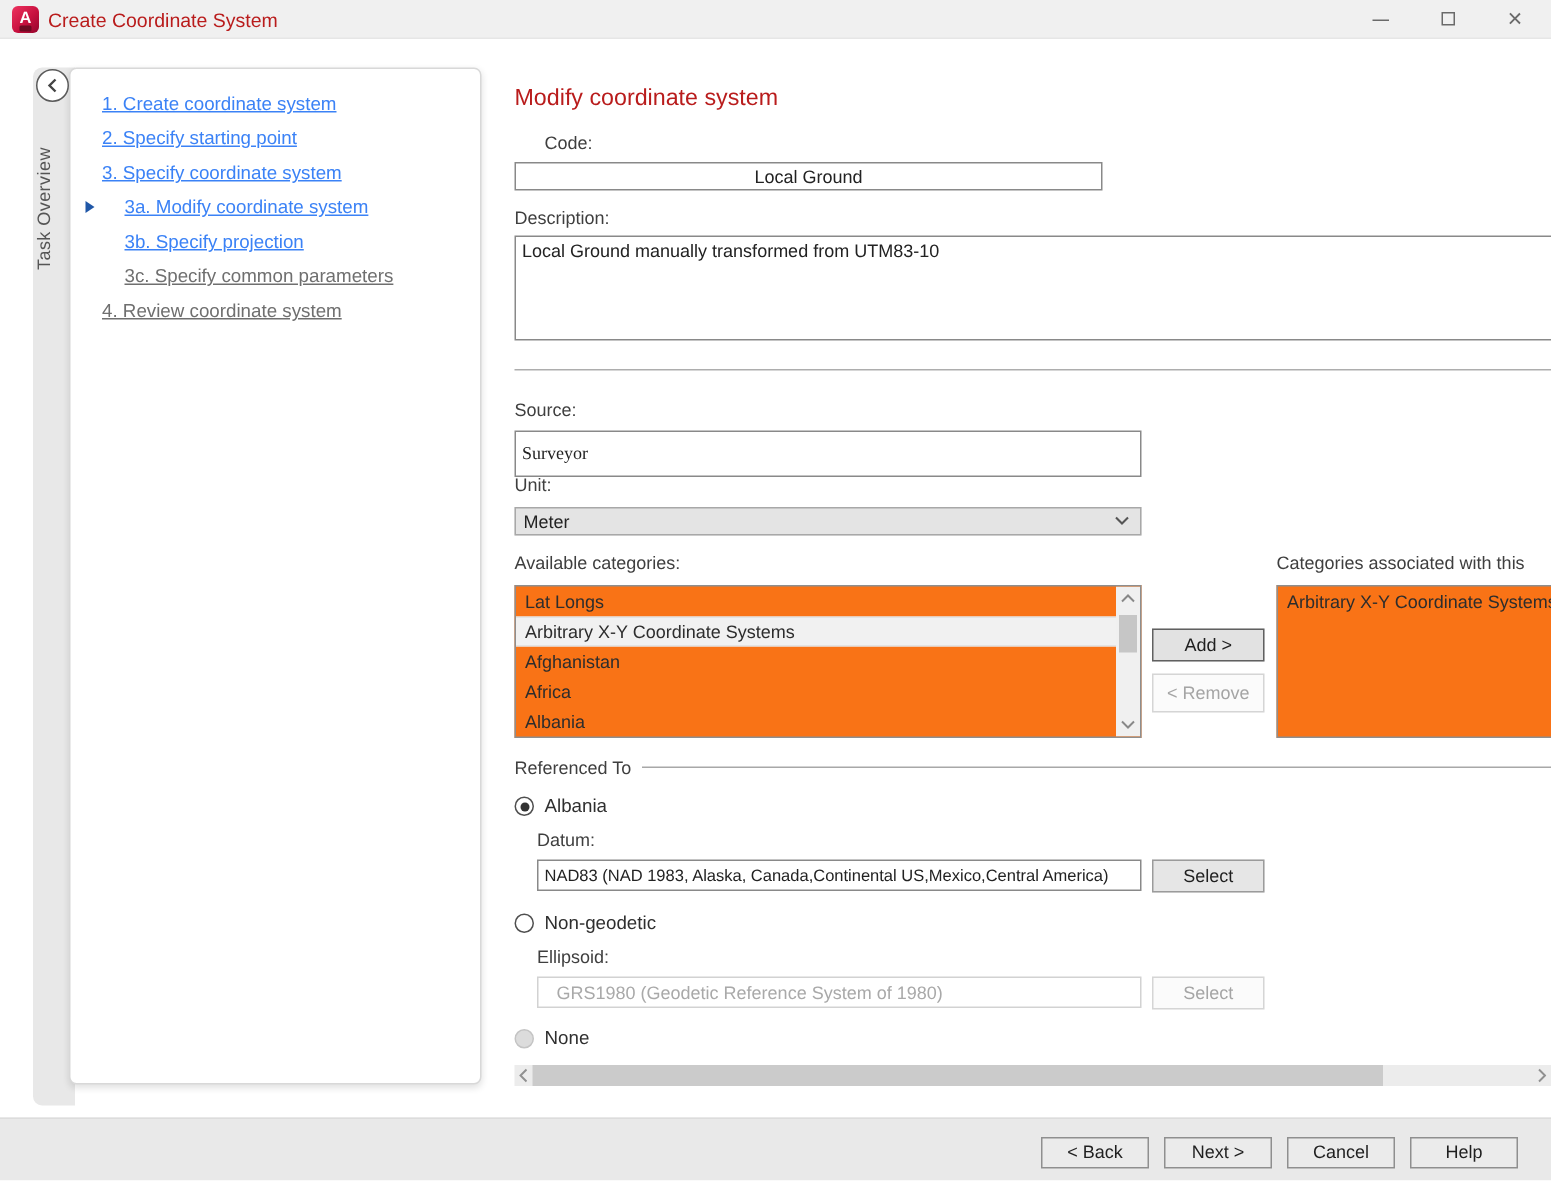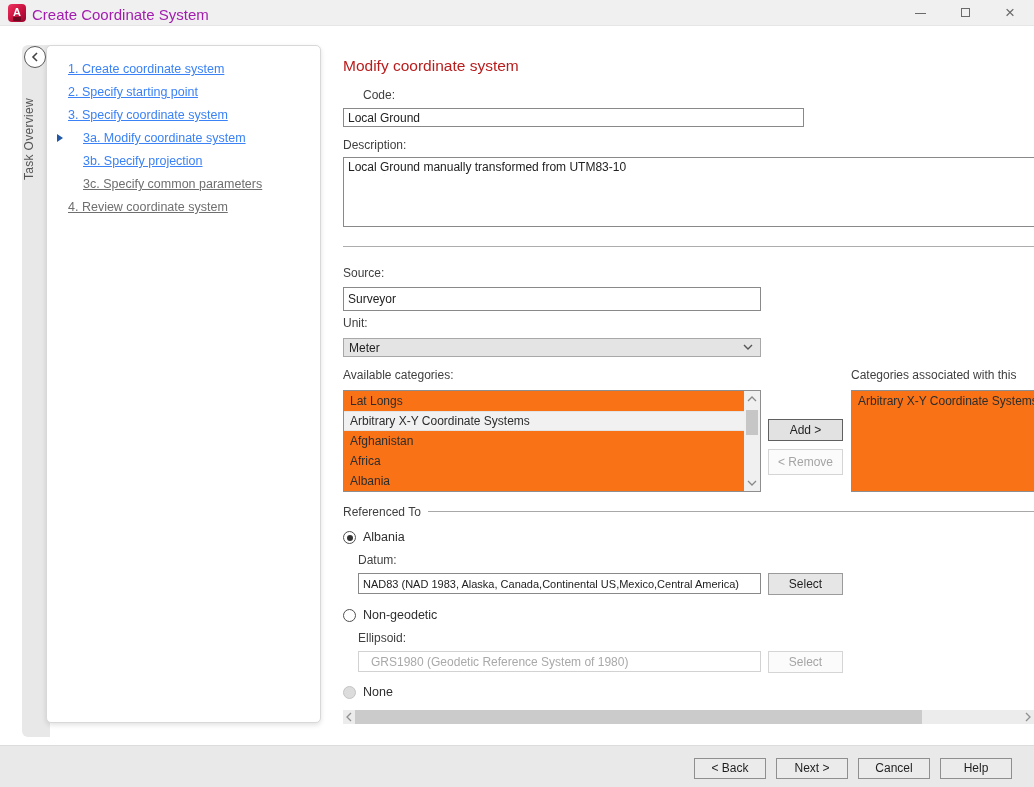--- a/index.html
+++ b/index.html
@@ -9,21 +9,21 @@
     font-size:12px; color:#3f3f3f; background:#ffffff; position:relative;
   }
   
   .titlebar { position:absolute; left:0; top:0; width:1034px; height:26px;
     background:#f0f0f0; border-bottom:1px solid #e6e6e6; }
   .app-icon { position:absolute; left:8px; top:4px; width:18px; height:18px;
     border-radius:4px; background:linear-gradient(135deg,#ee3360 0%,#c8113f 55%,#94052c 100%);
     color:#fff; font-weight:bold; font-size:11px; text-align:center; line-height:16px; }
   .app-icon .badge { position:absolute; left:5px; bottom:1px; width:8px; height:4px;
     background:#6d0a22; border-radius:1px; }
-  .win-title { position:absolute; left:32px; top:6px; font-size:15px; color:#a21caf; }
+  .win-title { position:absolute; left:32px; top:6px; font-size:13px; color:#b91c1c; }
   .win-btn { position:absolute; top:0; width:34px; height:26px; text-align:center;
     color:#6a6a6a; cursor:default; }
   .win-btn.min { left:903px; } .win-btn.max { left:948px; } .win-btn.close { left:993px; }
   .glyph-min { position:absolute; left:12px; top:13px; width:11px; height:1px; background:#6a6a6a; }
   .glyph-max { position:absolute; left:13px; top:8px; width:9px; height:9px; border:1px solid #6a6a6a; }
   .glyph-close { font-size:17px; line-height:26px; color:#6a6a6a; }
 
   
   .strip { position:absolute; left:22px; top:45px; width:28px; height:692px;
     background:#e8e8e8; border-radius:6px 0 0 6px; }
@@ -119,29 +119,29 @@
 <div class="task-item link" style="top:82px;">2. Specify starting point</div>
 <div class="task-item link" style="top:105px;">3. Specify coordinate system</div>
 <div class="task-item link sub" style="top:128px;">3a. Modify coordinate system</div>
 <div class="task-item link sub" style="top:151px;">3b. Specify projection</div>
 <div class="task-item pending sub" style="top:174px;">3c. Specify common parameters</div>
 <div class="task-item pending" style="top:197px;">4. Review coordinate system</div>
 
 <div class="heading">Modify coordinate system</div>
 
 <div class="flabel" style="left:343px; top:88px;margin-left:20px;">Code:</div>
-<input class="tinput" style="left: 343px; top: 108px; width: 461px; height: 19px;" value="Local Ground">
+<input class="tinput" style="left: 343px; top: 108px; width: 392px; height: 19px; text-align: center;" value="Local Ground">
 
 <div class="flabel" style="left:343px; top:138px;">Description:</div>
 <textarea class="tinput" style="left: 343px; top: 157px; width: 695px; height: 70px;">Local Ground manually transformed from UTM83-10</textarea>
 
 <div class="hr" style="left:343px; top:246px; width:691px;"></div>
 
 <div class="flabel" style="left:343px; top:266px;">Source:</div>
-<input class="tinput" style="left: 343px; top: 287px; width: 418px; height: 24px;" value="Surveyor">
+<input class="tinput" style="left: 343px; top: 287px; width: 418px; height: 31px; font-family: Liberation Serif, serif;" value="Surveyor">
 
 <div class="flabel" style="left:343px; top:316px;">Unit:</div>
 <div class="combo">
   <span class="val">Meter</span>
   <svg class="chev" width="10" height="7">
       <polyline points="1,1 5,5 9,1" fill="none" stroke="#555" stroke-width="1.4"></polyline>
     </svg>
 </div>
 
 <div class="flabel" style="left:343px; top:368px;">Available categories:</div>

